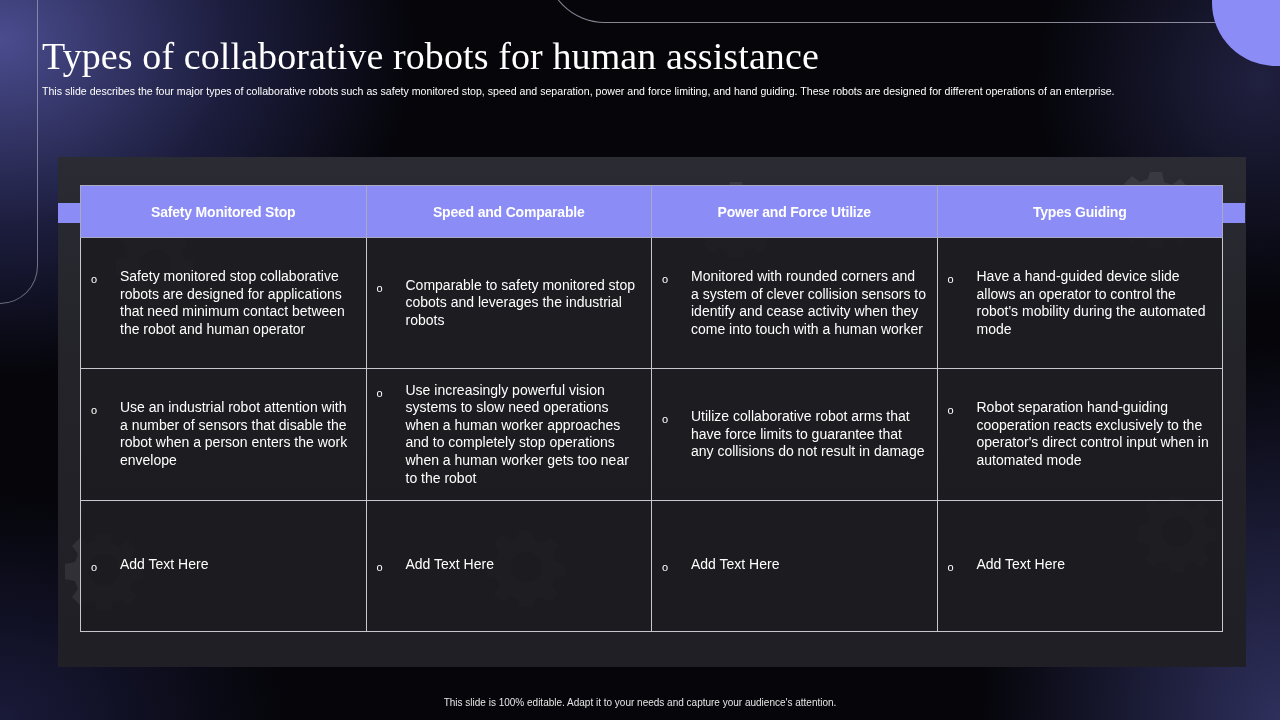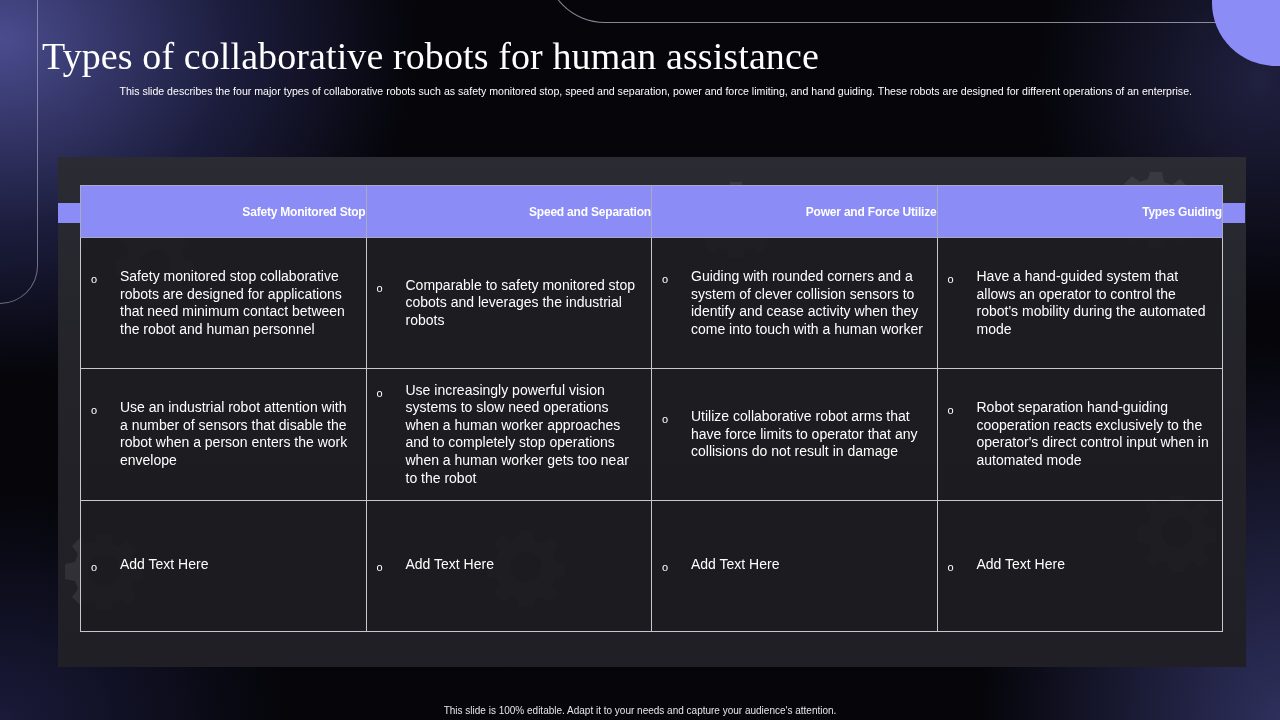--- a/index.html
+++ b/index.html
@@ -36,21 +36,21 @@
     background: #8b8cf5;
   }
   .title {
     position: absolute; left: 42px; top: 34px;
     font-family: "Liberation Serif", serif;
     font-size: 38px; font-weight: normal; color: #ffffff;
     letter-spacing: 0.1px;
   }
   .subtitle {
     position: absolute; left: 42px; top: 84px; width: 1150px;
-    font-size: 10.6px; line-height: 14px; color: #ffffff; text-align: right;
+    font-size: 10.6px; line-height: 14px; color: #ffffff;
   }
   .panel {
     position: absolute; left: 58px; top: 157px; width: 1188px; height: 510px;
     background: linear-gradient(180deg, #2b2b34 0%, #232329 40%, #1f1f25 100%);
   }
   .bar-left {
     position: absolute; left: 58px; top: 203px; width: 24px; height: 20px;
     background: #8b8cf5;
   }
   .bar-right {
@@ -59,43 +59,43 @@
   }
   .gear {
     position: absolute; width: 80px; height: 80px; opacity: 0.07;
   }
   table.cobots {
     position: absolute; left: 80px; top: 185px; width: 1143px; height: 447px;
     border-collapse: collapse; table-layout: fixed;
   }
   table.cobots th {
     background: #8b8cf5; color: #ffffff;
-    font-size: 12px; font-weight: bold; height: 52px;
-    text-align: right; border: 1px solid #a9a9c4;
+    font-size: 14px; font-weight: bold; height: 52px;
+    text-align: center; border: 1px solid #a9a9c4;
     letter-spacing: -0.2px;
   }
   table.cobots td {
     background: rgba(27,27,32,0.88);
     border: 1.5px solid #c7c7cf;
     vertical-align: middle;
     padding: 8px 10px 8px 9px;
     height: 131px;
   }
   .bullet {
     display: flex; align-items: flex-start;
     font-size: 14px; line-height: 17.6px; color: #ffffff;
   }
   .bullet .mark {
     flex: 0 0 30px; font-size: 11px; line-height: 17.6px; padding-top: 3px;
     padding-left: 1px;
   }
   .bullet .txt { flex: 1; }
   .footer {
     position: absolute; left: 0; top: 697px; width: 1280px; text-align: center;
-    font-size: 10px; color: #e6e6e6; margin-top: 8px;
+    font-size: 10px; color: #e6e6e6;
   }
 </style>
 </head>
 <body>
 
 <div class="bg-glow-tl"></div>
 <div class="deco-frame-left"></div>
 <div class="deco-frame-top"></div>
 <div class="deco-circle"></div>
 
@@ -122,69 +122,69 @@
     <path fill="#ffffff" d="M34 4h12l2 10 8 3 8-6 8 8-6 8 3 8 10 2v12l-10 2-3 8 6 8-8 8-8-6-8 3-2 10H34l-2-10-8-3-8 6-8-8 6-8-3-8-10-2V34l10-2 3-8-6-8 8-8 8 6 8-3z M40 24a16 16 0 1 0 0.01 0z" fill-rule="evenodd"></path>
   </svg>
 <svg class="gear" style="left:1137px;top:492px;" viewBox="0 0 80 80">
     <path fill="#ffffff" d="M34 4h12l2 10 8 3 8-6 8 8-6 8 3 8 10 2v12l-10 2-3 8 6 8-8 8-8-6-8 3-2 10H34l-2-10-8-3-8 6-8-8 6-8-3-8-10-2V34l10-2 3-8-6-8 8-8 8 6 8-3z M40 24a16 16 0 1 0 0.01 0z" fill-rule="evenodd"></path>
   </svg>
 
 <table class="cobots">
   <thead>
     <tr>
       <th>Safety Monitored Stop</th>
-      <th>Speed and Separation</th>
+      <th>Speed and Comparable</th>
       <th>Power and Force Utilize</th>
       <th>Types Guiding</th>
     </tr>
   </thead>
   <tbody>
     <tr>
       <td>
           <div class="bullet">
             <span class="mark">o</span>
-            <span class="txt">Safety monitored stop collaborative robots are designed for applications that need minimum contact between the robot and human personnel</span>
+            <span class="txt">Safety monitored stop collaborative robots are designed for applications that need minimum contact between the robot and human operator</span>
           </div>
         </td>
       <td>
           <div class="bullet">
             <span class="mark">o</span>
             <span class="txt">Comparable to safety monitored stop cobots and leverages the industrial robots</span>
           </div>
         </td>
       <td>
           <div class="bullet">
             <span class="mark">o</span>
-            <span class="txt">Guiding with rounded corners and a system of clever collision sensors to identify and cease activity when they come into touch with a human worker</span>
-          </div>
-        </td>
-      <td>
-          <div class="bullet">
-            <span class="mark">o</span>
-            <span class="txt">Have a hand-guided system that allows an operator to control the robot's mobility during the automated mode</span>
+            <span class="txt">Monitored with rounded corners and a system of clever collision sensors to identify and cease activity when they come into touch with a human worker</span>
+          </div>
+        </td>
+      <td>
+          <div class="bullet">
+            <span class="mark">o</span>
+            <span class="txt">Have a hand-guided device slide allows an operator to control the robot's mobility during the automated mode</span>
           </div>
         </td>
     </tr>
     <tr>
       <td>
           <div class="bullet">
             <span class="mark">o</span>
             <span class="txt">Use an industrial robot attention with a number of sensors that disable the robot when a person enters the work envelope</span>
           </div>
         </td>
       <td>
           <div class="bullet">
             <span class="mark">o</span>
             <span class="txt">Use increasingly powerful vision systems to slow need operations when a human worker approaches and to completely stop operations when a human worker gets too near to the robot</span>
           </div>
         </td>
       <td>
           <div class="bullet">
             <span class="mark">o</span>
-            <span class="txt">Utilize collaborative robot arms that have force limits to operator that any collisions do not result in damage</span>
+            <span class="txt">Utilize collaborative robot arms that have force limits to guarantee that any collisions do not result in damage</span>
           </div>
         </td>
       <td>
           <div class="bullet">
             <span class="mark">o</span>
             <span class="txt">Robot separation hand-guiding cooperation reacts exclusively to the operator's direct control input when in automated mode</span>
           </div>
         </td>
     </tr>
     <tr>

